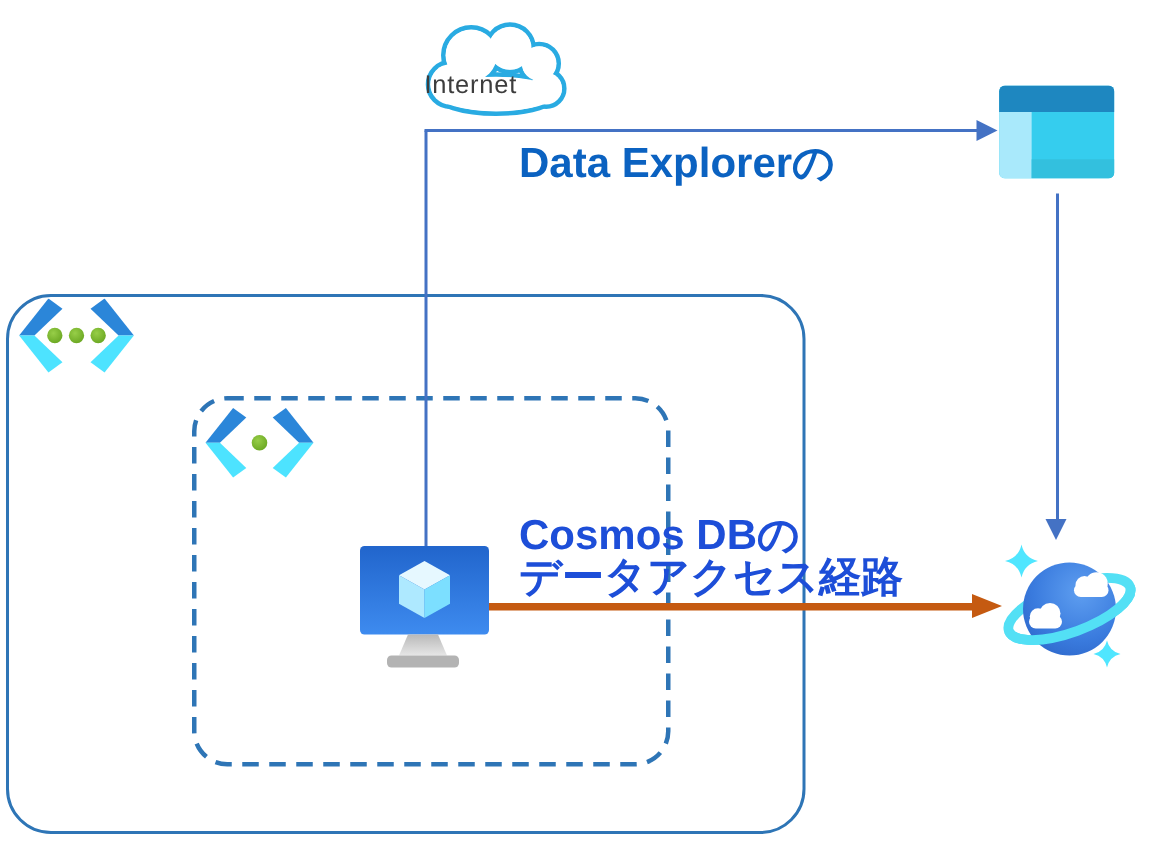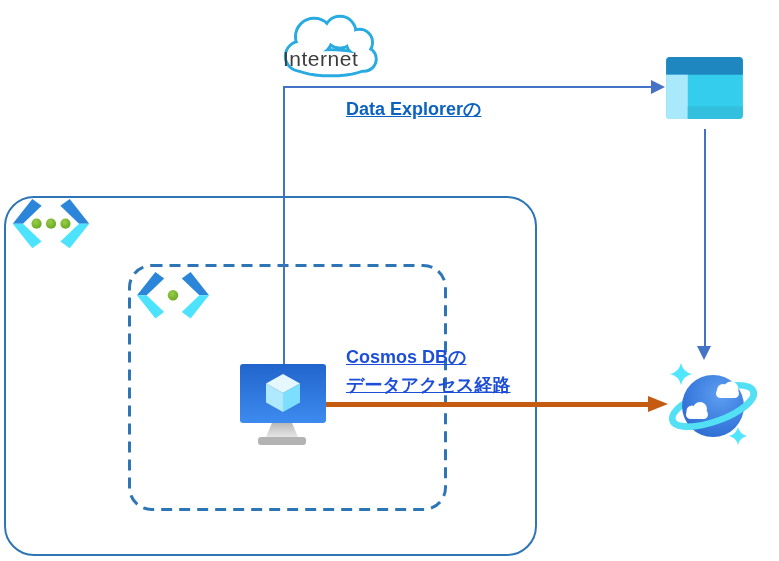--- a/index.html
+++ b/index.html
@@ -21,23 +21,23 @@
     border-left:14px solid #4472C4;border-top:7px solid transparent;border-bottom:7px solid transparent;}
   #line-inet-vm{left:283px;top:87px;height:277px;}
   #line-de-cosmos{left:704px;top:129px;height:217px;}
   #head-cosmos-v{left:697px;top:346px;width:0;height:0;
     border-top:14px solid #4472C4;border-left:7px solid transparent;border-right:7px solid transparent;}
   #line-vm-cosmos{left:326px;top:402px;width:323px;height:5px;background:#C55A11;}
   #head-cosmos-h{left:648px;top:396px;width:0;height:0;
     border-left:20px solid #C55A11;border-top:8.5px solid transparent;border-bottom:8.5px solid transparent;}
   
   #internet-box{left:262px;top:4px;width:130px;height:82px;background:#fff;z-index:5;}
-  #internet-label{left:21px;top:43px;font-size:21px;color:#3d3d3d;letter-spacing:.5px;}
+  #internet-label{left:21px;top:43px;font-size:17px;color:#3d3d3d;letter-spacing:.5px;}
   
-  .route-label{font-weight:bold;font-size:18px;line-height:28px;white-space:nowrap;text-decoration:underline;}
+  .route-label{font-weight:bold;font-size:28px;line-height:28px;white-space:nowrap;}
   #de-label{left:346px;top:95px;color:#0B62C1;}
   #cosmos-label{left:346px;top:343px;color:#1d4ed8;}
 </style>
 </head>
 <body>
 
 <div id="stage">
 
   <div class="abs" id="vnet-rect"></div>
 

